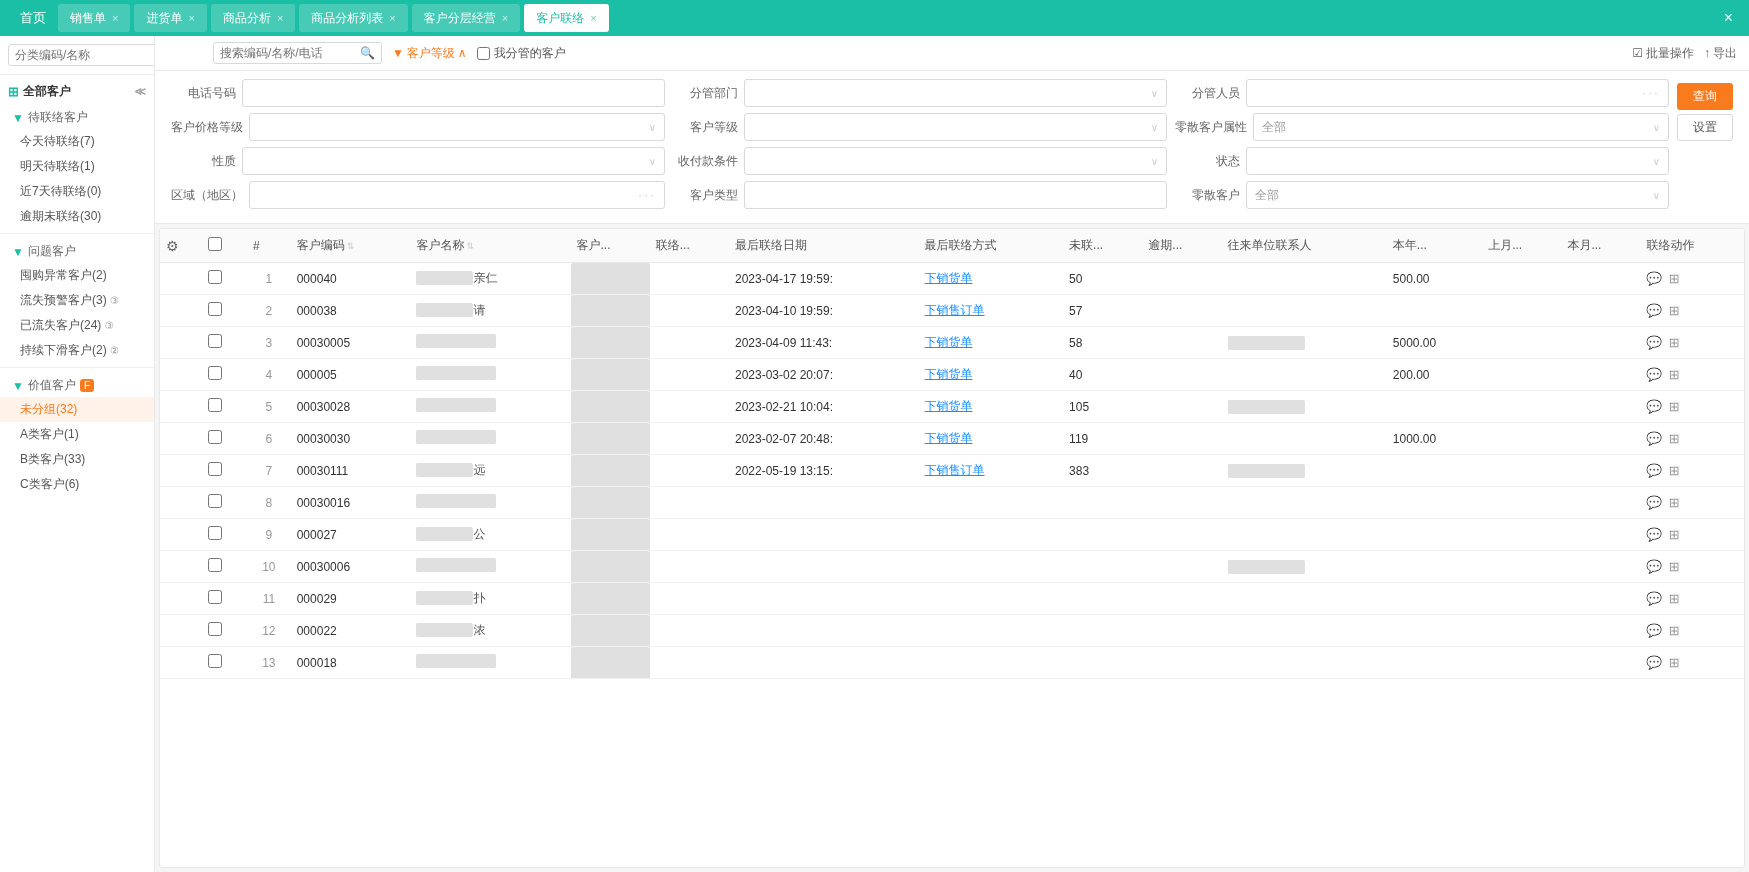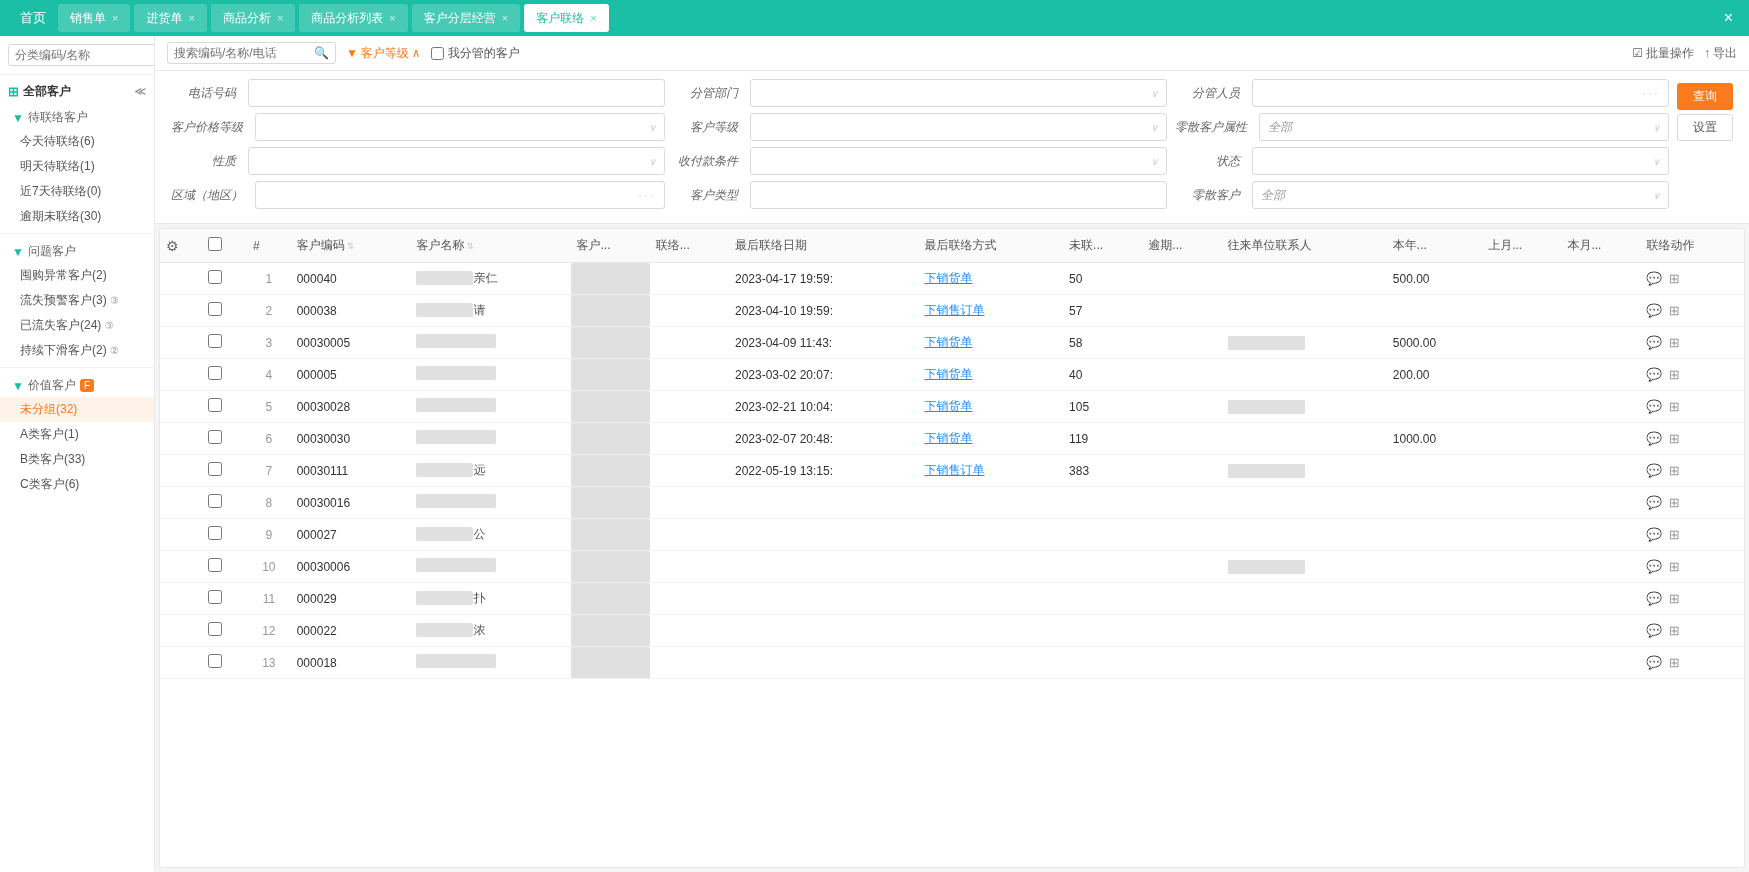--- a/index.html
+++ b/index.html
@@ -145,20 +145,21 @@
       border-bottom: 1px solid #e8e8e8;
       gap: 10px;
     }
     .filter-bar .search-input-wrap {
       display: flex;
       align-items: center;
       border: 1px solid #d9d9d9;
       border-radius: 3px;
       padding: 3px 6px;
       background: white;
+      margin-left: 46px;
     }
     .filter-bar .search-input-wrap input {
       border: none;
       outline: none;
       font-size: 12px;
       width: 140px;
       color: #999;
     }
     .filter-bar .more-conditions {
       color: #fa7a1e;
@@ -199,22 +200,21 @@
     .adv-filter-row {
       display: flex;
       align-items: center;
       margin-bottom: 6px;
       gap: 8px;
     }
     .adv-field {
       display: flex;
       align-items: center;
       flex: 1;
-      gap: 12px;
-      font-style: italic;
+      gap: 6px;
     }
     .adv-field label {
       color: #666;
       white-space: nowrap;
       min-width: 65px;
       text-align: right;
     }
     .adv-field .field-input {
       flex: 1;
       border: 1px solid #d9d9d9;
@@ -388,21 +388,21 @@
     <div class="sidebar-group-title">
       <span class="grid-icon">⊞</span>
       <span>全部客户</span>
       <span class="collapse-icon">≪</span>
     </div>
 
     <div class="sidebar-section-title">
       <span class="arrow">▼</span>
       <span>待联络客户</span>
     </div>
-    <div class="sidebar-item">今天待联络(6)</div>
+    <div class="sidebar-item">今天待联络(7)</div>
     <div class="sidebar-item">明天待联络(1)</div>
     <div class="sidebar-item">近7天待联络(0)</div>
     <div class="sidebar-item">逾期未联络(30)</div>
 
     <div class="sidebar-divider"></div>
 
     <div class="sidebar-section-title">
       <span class="arrow">▼</span>
       <span>问题客户</span>
     </div>

